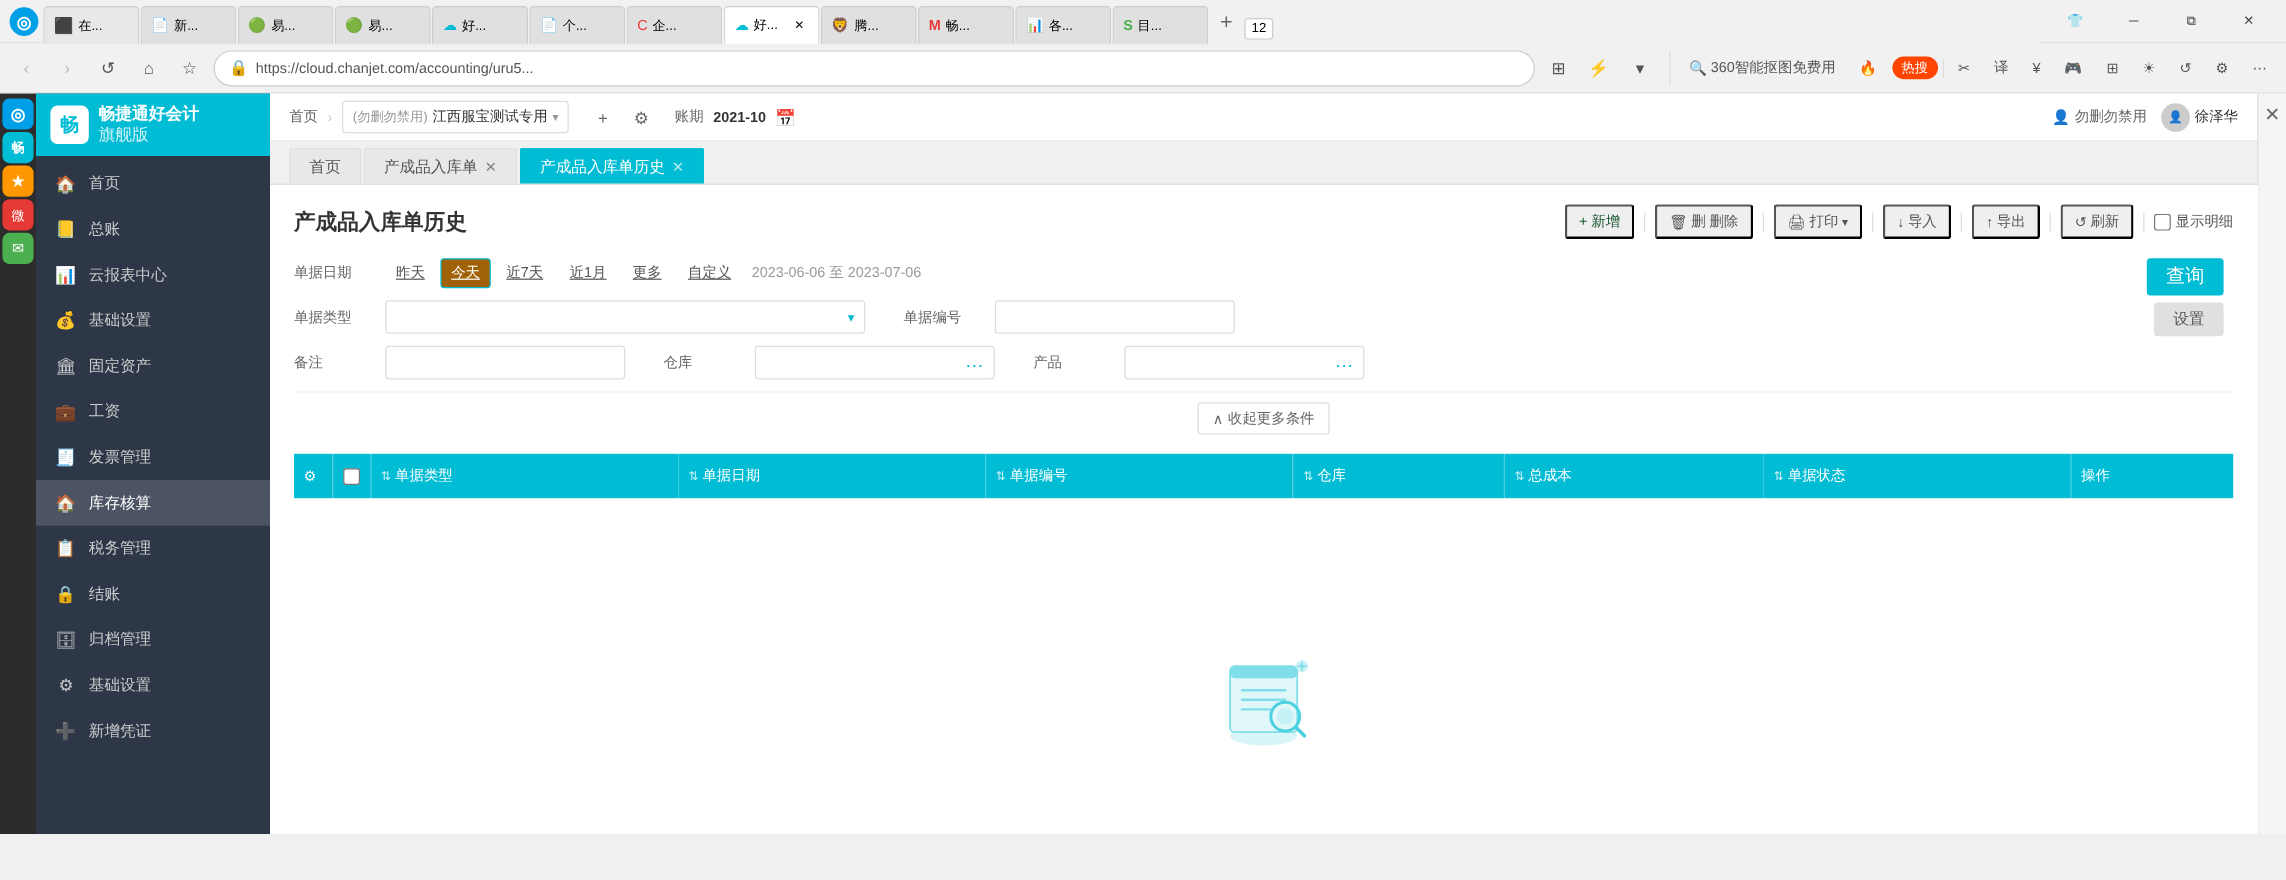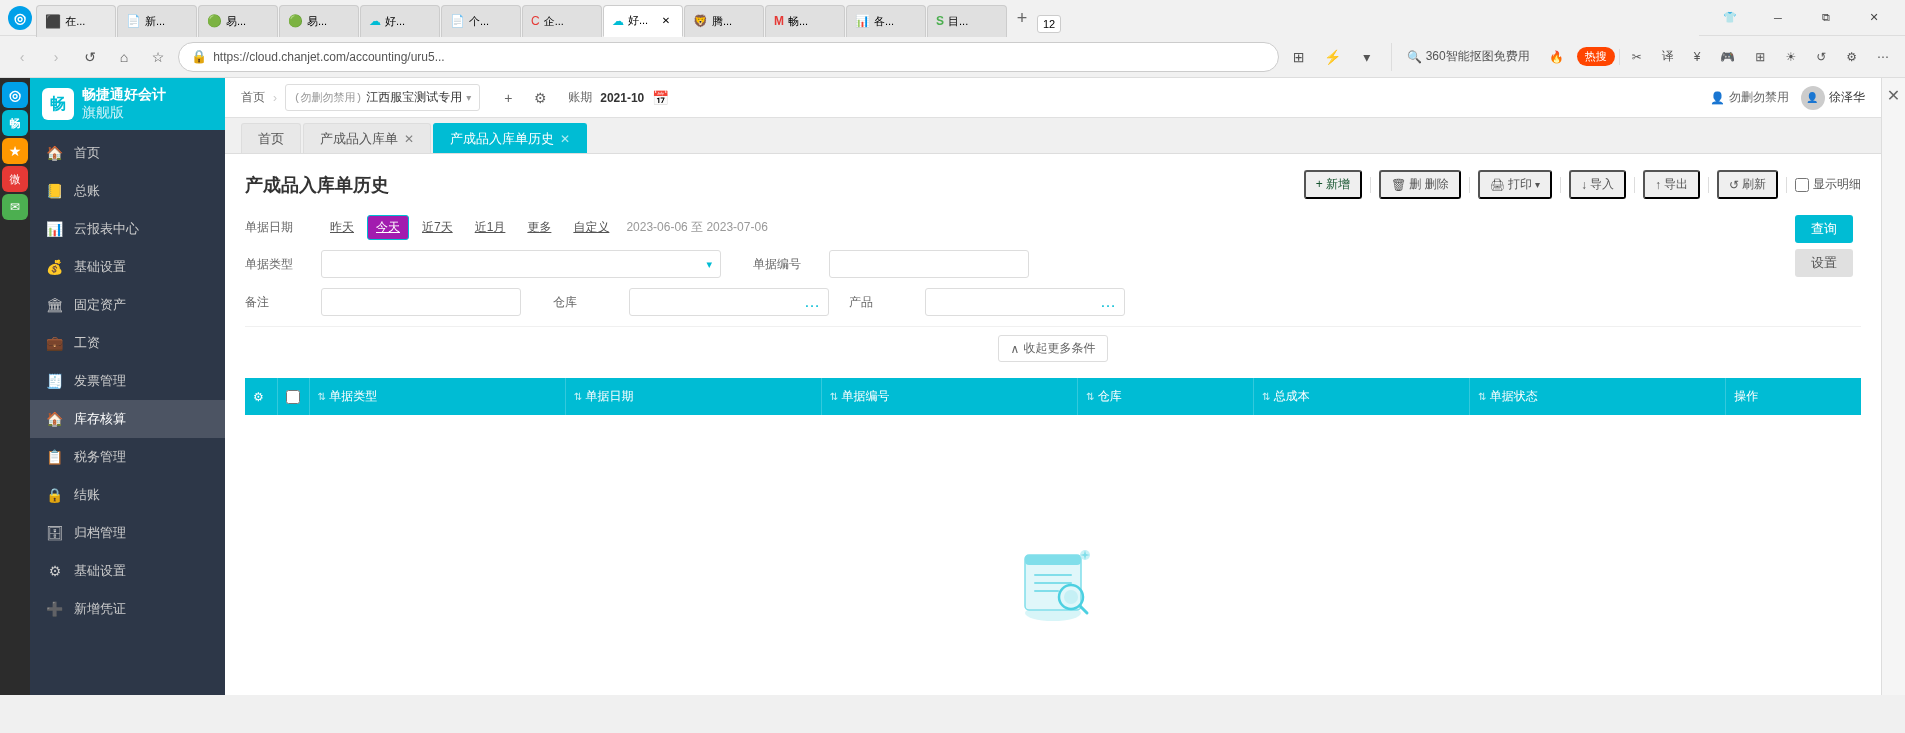--- a/index.html
+++ b/index.html
@@ -76,32 +76,32 @@
     .action-btn.primary { color: #14532d; }
     .action-divider { width: 1px; height: 16px; background: #ddd; }
     .show-detail-btn { display: flex; align-items: center; gap: 4px; font-size: 12px; color: #555; }
 
     
     .filter-area { padding: 8px 20px; background: #fff; }
     .filter-row { display: flex; align-items: center; gap: 16px; margin-bottom: 10px; }
     .filter-label { font-size: 12px; color: #666; width: 60px; flex-shrink: 0; }
     .date-filters { display: flex; align-items: center; gap: 4px; }
     .date-btn { padding: 3px 8px; font-size: 12px; cursor: pointer; color: #555; border-radius: 3px; border: 1px solid transparent; text-decoration: underline; }
-    .date-btn.active { background: #a21caf; color: white; border-color: #00bcd4; border-radius: 3px; }
+    .date-btn.active { background: #a16207; color: white; border-color: #00bcd4; border-radius: 3px; }
     .date-range { font-size: 12px; color: #999; margin-left: 4px; }
     .filter-select { min-width: 200px; height: 28px; border: 1px solid #ddd; border-radius: 3px; padding: 0 8px; font-size: 12px; display: flex; align-items: center; justify-content: space-between; cursor: pointer; background: #fff; }
     .filter-input { min-width: 200px; height: 28px; border: 1px solid #ddd; border-radius: 3px; padding: 0 8px; font-size: 12px; outline: none; }
     .ellipsis-btn { color: #00bcd4; cursor: pointer; font-size: 16px; }
 
     
     .collapse-bar { display: flex; justify-content: center; padding: 8px 0; border-top: 1px solid #f0f0f0; }
     .collapse-btn { display: flex; align-items: center; gap: 4px; font-size: 12px; color: #666; cursor: pointer; padding: 4px 12px; border: 1px solid #ddd; border-radius: 3px; background: #fff; }
 
     
-    .query-btn { background: #00bcd4; color: white; border: none; padding: 5px 16px; border-radius: 3px; font-size: 13px; cursor: pointer; }
+    .query-btn { background: #00bcd4; color: white; border: none; padding: 5px 16px; border-radius: 3px; font-size: 16px; cursor: pointer; }
     .settings-btn { background: #e0e0e0; color: #555; border: none; padding: 5px 16px; border-radius: 3px; font-size: 13px; cursor: pointer; }
 
     
     .table-container { padding: 0 20px; }
     .data-table { width: 100%; border-collapse: collapse; }
     .table-header { background: #00bcd4; color: white; }
     .table-header th { padding: 10px 8px; font-size: 12px; font-weight: normal; text-align: left; border-right: 1px solid rgba(255,255,255,0.2); white-space: nowrap; }
     .table-header th:last-child { border-right: none; }
     .sort-icon { font-size: 10px; opacity: 0.8; }
     .th-checkbox { width: 32px; text-align: center; }
@@ -328,21 +328,21 @@
   </div>
 
   <div class="main-content">
 
     <div class="top-bar">
 
       <span style="font-size:12px;color:#666;cursor:pointer;">首页</span>
       <span style="color:#ccc;font-size:12px;">›</span>
 
       <div class="company-select">
-        <span style="color:#999;font-size:11px;font-family:Liberation Mono, monospace;">(勿删勿禁用)</span>
+        <span style="color:#999;font-size:11px;">(勿删勿禁用)</span>
         <span>江西服宝测试专用</span>
         <span style="font-size:10px;color:#999;">▾</span>
       </div>
       <div class="top-actions">
         <div class="top-action-btn">+</div>
         <div class="top-action-btn">⚙</div>
       </div>
       <span class="period-label">账期</span>
       <span class="period-value">2021-10</span>
       <span class="calendar-icon">📅</span>
@@ -443,21 +443,21 @@
             <div class="filter-row">
               <span class="filter-label">备注</span>
               <input class="filter-input" type="text" style="max-width: 400px;">
 
               <span class="filter-label" style="margin-left:16px;">仓库</span>
               <div class="filter-input" style="display:flex;align-items:center;justify-content:space-between;max-width:200px;">
                 <span></span>
                 <span class="ellipsis-btn">…</span>
               </div>
 
-              <span class="filter-label" style="margin-left:4px;">产品</span>
+              <span class="filter-label" style="margin-left:16px;">产品</span>
               <div class="filter-input" style="display:flex;align-items:center;justify-content:space-between;max-width:200px;">
                 <span></span>
                 <span class="ellipsis-btn">…</span>
               </div>
             </div>
 
           </div>
 
           <div style="display:flex;flex-direction:column;align-items:flex-end;gap:6px;padding:0 8px;min-width:80px;">
             <button class="query-btn">查询</button>

